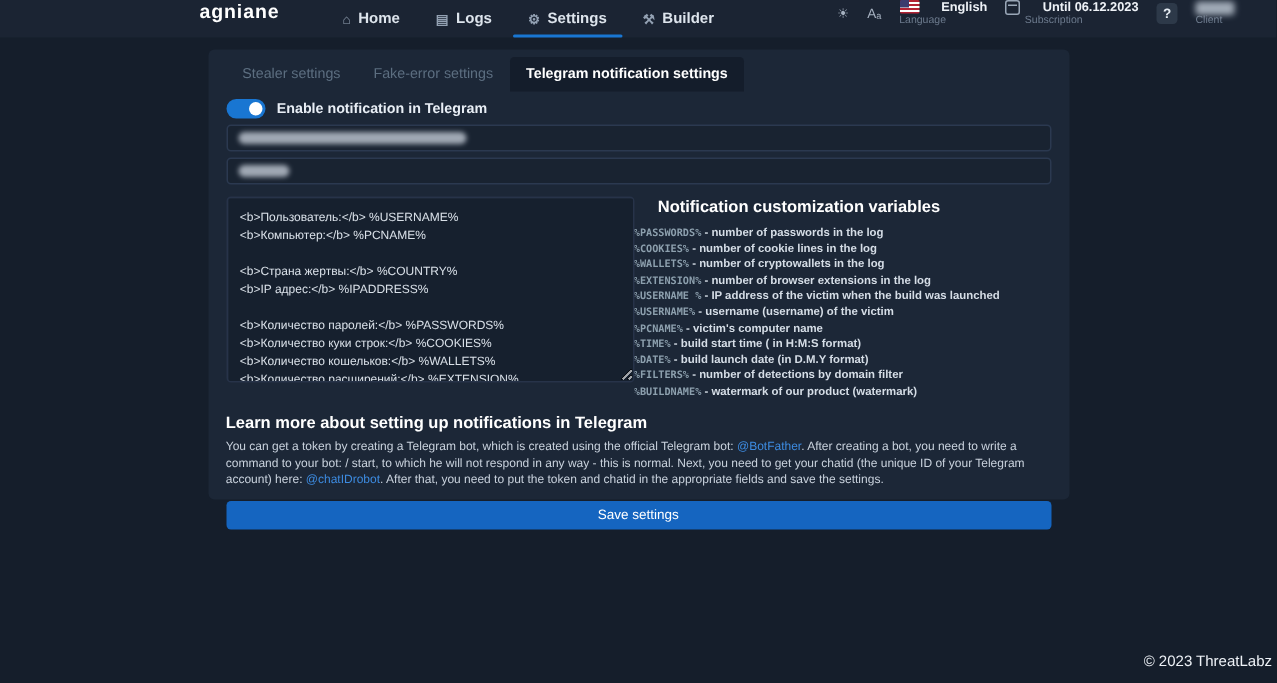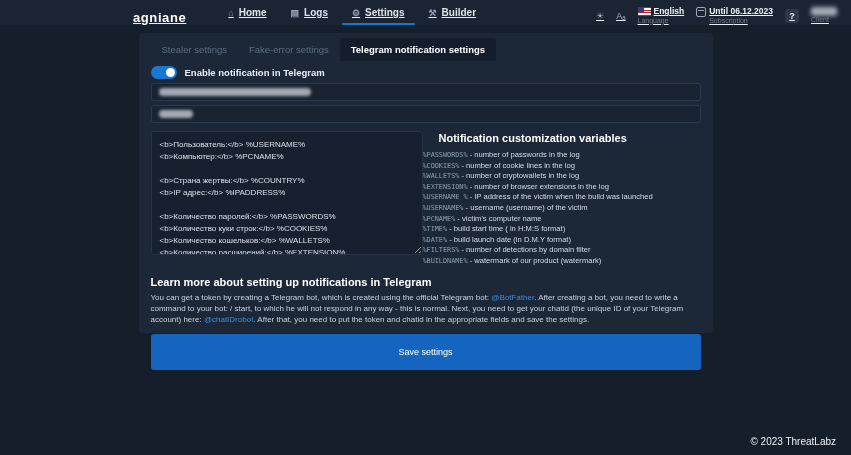--- a/index.html
+++ b/index.html
@@ -7,40 +7,39 @@
   body {
     background:#151e2b;
     font-family:"Liberation Sans", sans-serif;
     color:#e8edf3;
     position:relative;
   }
 
   
   .nav {
     height:25px; background:#1b2433;
-    display:flex; align-items:flex-end;
-    padding:0 14px 0 133px;
-    text-decoration:underline;
+    display:flex; align-items:flex-start;
+    padding:0 28px 0 133px;
   }
   .logo { font-size:13px; font-weight:700; letter-spacing:.6px; color:#fff; }
   .menu { display:flex; margin-left:30px; height:25px; }
   .menu-item {
     display:flex; align-items:center; gap:5px;
     padding:0 12px; height:25px; position:relative;
     font-size:10px; font-weight:600; color:#dde4ec; cursor:pointer;
   }
   .menu-item .nav-ico { font-size:9px; color:#93a1b3; }
   .menu-item.active::after {
     content:""; position:absolute; left:2px; right:2px; bottom:0;
     height:2px; background:#1976d2; border-radius:1px;
   }
   .nav-right { margin-left:auto; display:flex; align-items:center; gap:12px; }
   .tool-ico { font-size:9px; color:#a7b2c1; cursor:pointer; }
   .stack { display:flex; flex-direction:column; line-height:1.15; cursor:pointer; }
-  .stack .v { font-size:8.5px; font-weight:700; color:#eef2f7; display:flex; align-items:center; gap:3px; white-space:nowrap; }
+  .stack .v { font-size:8.5px; font-weight:700; color:#eef2f7; display:flex; align-items:center; gap:15px; white-space:nowrap; }
   .stack .l { font-size:7px; color:#6d7b8e; }
   .flag { width:13px; height:9px; position:relative; border-radius:1px; overflow:hidden; flex:0 0 auto;
     background:repeating-linear-gradient(180deg,#b22234 0 1.3px,#ffffff 1.3px 2.6px); }
   .flag::after { content:""; position:absolute; left:0; top:0; width:6px; height:5px; background:#3c3b6e; }
   .cal { width:10px; height:10px; border:1px solid #9aa7b8; border-radius:2px; position:relative; flex:0 0 auto; }
   .cal::before { content:""; position:absolute; left:1px; right:1px; top:2px; height:1px; background:#9aa7b8; }
   .help-btn { width:14px; height:14px; border-radius:3px; background:#2d3949; color:#e6ecf3;
     font-size:9px; font-weight:700; display:flex; align-items:center; justify-content:center; cursor:pointer; }
   .client-blur { width:26px; height:9px; border-radius:2px; background:#b9c3cf; filter:blur(2px); opacity:.85; }
 
@@ -71,36 +70,36 @@
   .cols { display:flex; margin-top:8px; }
   textarea.tpl {
     width:272px; height:124px; flex:0 0 auto;
     background:#16202e; border:1px solid #273349; border-radius:3px;
     color:#d9e0e8; font-family:"Liberation Sans", sans-serif;
     font-size:8px; line-height:1.5; padding:7px 8px;
     resize:both; outline:none; white-space:pre;
   }
   .vars { flex:1; min-width:0; }
   .vars-title { font-size:11px; font-weight:700; color:#ffffff; margin:1px 16px 6px; }
-  .var-row { font-size:7.6px; line-height:9.6px; color:#d5dde6; white-space:nowrap; overflow:hidden; }
+  .var-row { font-size:7.6px; line-height:9.6px; color:#d5dde6; white-space:nowrap; overflow:hidden;font-weight:bold; }
   .var-name { font-family:"DejaVu Sans Mono", monospace; font-size:6.8px; color:#8da0ae; }
 
   .learn { margin-top:9px; }
   .learn-title { font-size:11px; font-weight:700; color:#ffffff; }
   .learn-p { margin-top:4px; font-size:8px; line-height:1.38; color:#c9d2dd; }
   .learn-p a { color:#3d8be0; text-decoration:none; cursor:pointer; }
 
   .save-btn {
-    margin-top:9px; width:100%; height:36px;
+    margin-top:9px; width:100%; height:19px;
     background:#1565c0; border:none; border-radius:3px;
     color:#ffffff; font-size:9px; font-family:"Liberation Sans", sans-serif;
     cursor:pointer;
   }
 
-  .footer { position:absolute; right:15px; bottom:8px; font-size:10px; color:#eef2f7; }
+  .footer { position:absolute; right:3px; bottom:8px; font-size:10px; color:#eef2f7; }
 </style>
 </head>
 <body>
 
 <div class="nav">
   <div class="logo">agniane</div>
 
   <div class="menu">
     <div class="menu-item">
       <span class="nav-ico">⌂</span>

